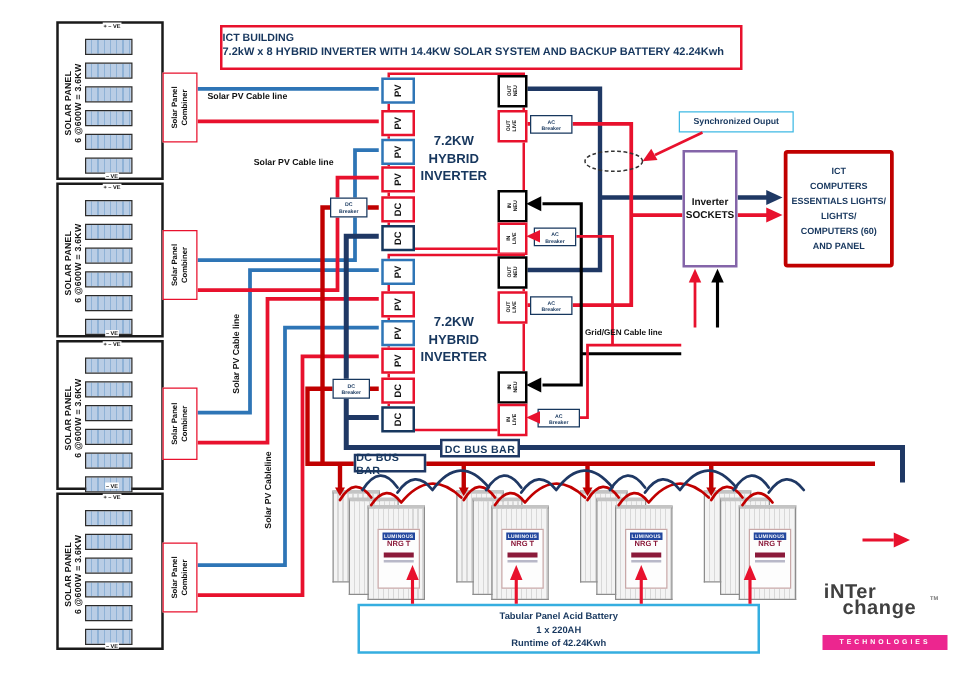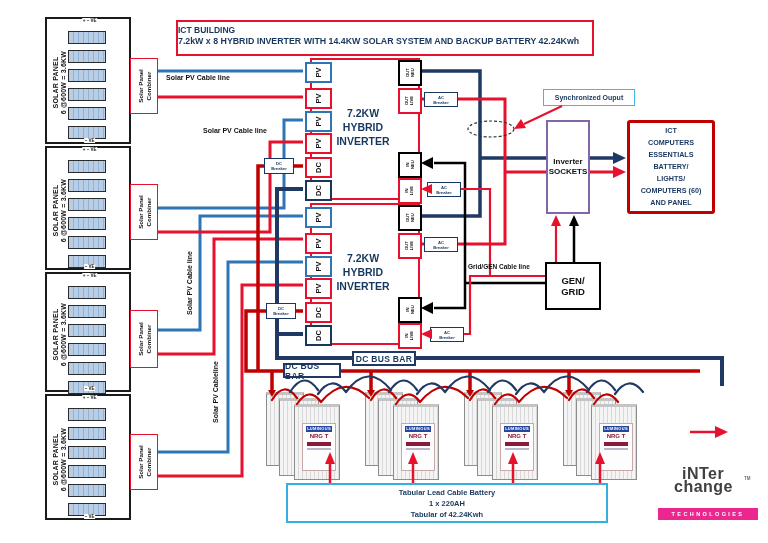--- a/index.html
+++ b/index.html
@@ -66,21 +66,21 @@
   .u1{left:15px;top:8px;width:40px;height:78px}
   .u2{left:30px;top:14px;width:46px;height:76px}
   .blabel{position:absolute;left:7px;top:16px;width:32px;height:46px;background:#fdfdfd;border:1px solid #c8a8a8}
   .bl-brand{margin:2px auto 1px;width:26px;height:6px;background:#23479e;color:#fff;font:bold 4px/6px "Liberation Sans",sans-serif;
             text-align:center;letter-spacing:.3px}
   .bl-model{color:#8b1a3a;font:bold 6px/7px "Liberation Sans",sans-serif;text-align:center}
   .bl-bar1{margin:2px auto 0;width:24px;height:4px;background:#8b1a3a}
   .bl-bar2{margin:2px auto 0;width:24px;height:2px;background:#b8b8c8}
   
   .logo{position:absolute;left:648px;top:466px;width:114px;height:60px}
-  .logo .l1{position:absolute;left:34px;top:0;font:bold 16px/16px "Liberation Sans",sans-serif;color:#404040;letter-spacing:.5px}
+  .logo .l1{position:absolute;left:11px;top:0;font:bold 16px/16px "Liberation Sans",sans-serif;color:#404040;letter-spacing:.5px}
   .logo .l2{position:absolute;left:26px;top:13px;font:bold 16px/16px "Liberation Sans",sans-serif;color:#404040;letter-spacing:.5px}
   .logo .tm{position:absolute;left:96px;top:10px;font:bold 4.5px "Liberation Sans",sans-serif;color:#707070}
   .logo .bar{position:absolute;left:10px;top:42px;width:100px;height:12px;background:#ec268f;color:#fff;text-align:center;
              font:bold 5.5px/12px "Liberation Sans",sans-serif;letter-spacing:2.4px}
 </style>
 </head>
 <body>
 
 <div id="canvas">
 
@@ -306,28 +306,24 @@
   <div class="buslbl" style="left:283px;top:363px;width:58px;height:15px">DC BUS BAR</div>
 
   <div class="box sync">Synchronized Ouput</div>
   <div class="box bypass">
     <span>Inverter</span>
     <span>SOCKETS</span>
   </div>
   <div class="box ict">
     <span>ICT</span>
     <span>COMPUTERS</span>
-    <span>ESSENTIALS BATTERY/</span>
+    <span>ESSENTIALS LIGHTS/</span>
     <span>LIGHTS/</span>
     <span>COMPUTERS (60)</span>
     <span>AND PANEL</span>
-  </div>
-  <div class="box gen">
-    <span>GEN/</span>
-    <span>GRID</span>
   </div>
 
   <div class="bank" style="left:264px">
     <div class="bunit u0"></div>
     <div class="bunit u1"></div>
     <div class="bunit u2">
       <div class="blabel">
         <div class="bl-brand">LUMINOUS</div>
         <div class="bl-model">NRG T</div>
         <div class="bl-bar1"></div>
@@ -366,23 +362,23 @@
       <div class="blabel">
         <div class="bl-brand">LUMINOUS</div>
         <div class="bl-model">NRG T</div>
         <div class="bl-bar1"></div>
         <div class="bl-bar2"></div>
       </div>
     </div>
   </div>
 
   <div class="box batinfo">
-    <span>Tabular Lead Cable Battery</span>
+    <span>Tabular Panel Acid Battery</span>
     <span>1 x 220AH</span>
-    <span>Tabular of 42.24Kwh</span>
+    <span>Runtime of 42.24Kwh</span>
   </div>
 
   <div class="logo">
     <div class="l1">iNTer</div>
     <div class="l2">change</div>
     <div class="tm">TM</div>
     <div class="bar">TECHNOLOGIES</div>
   </div>
 
   <svg class="layer" width="768" height="543">

